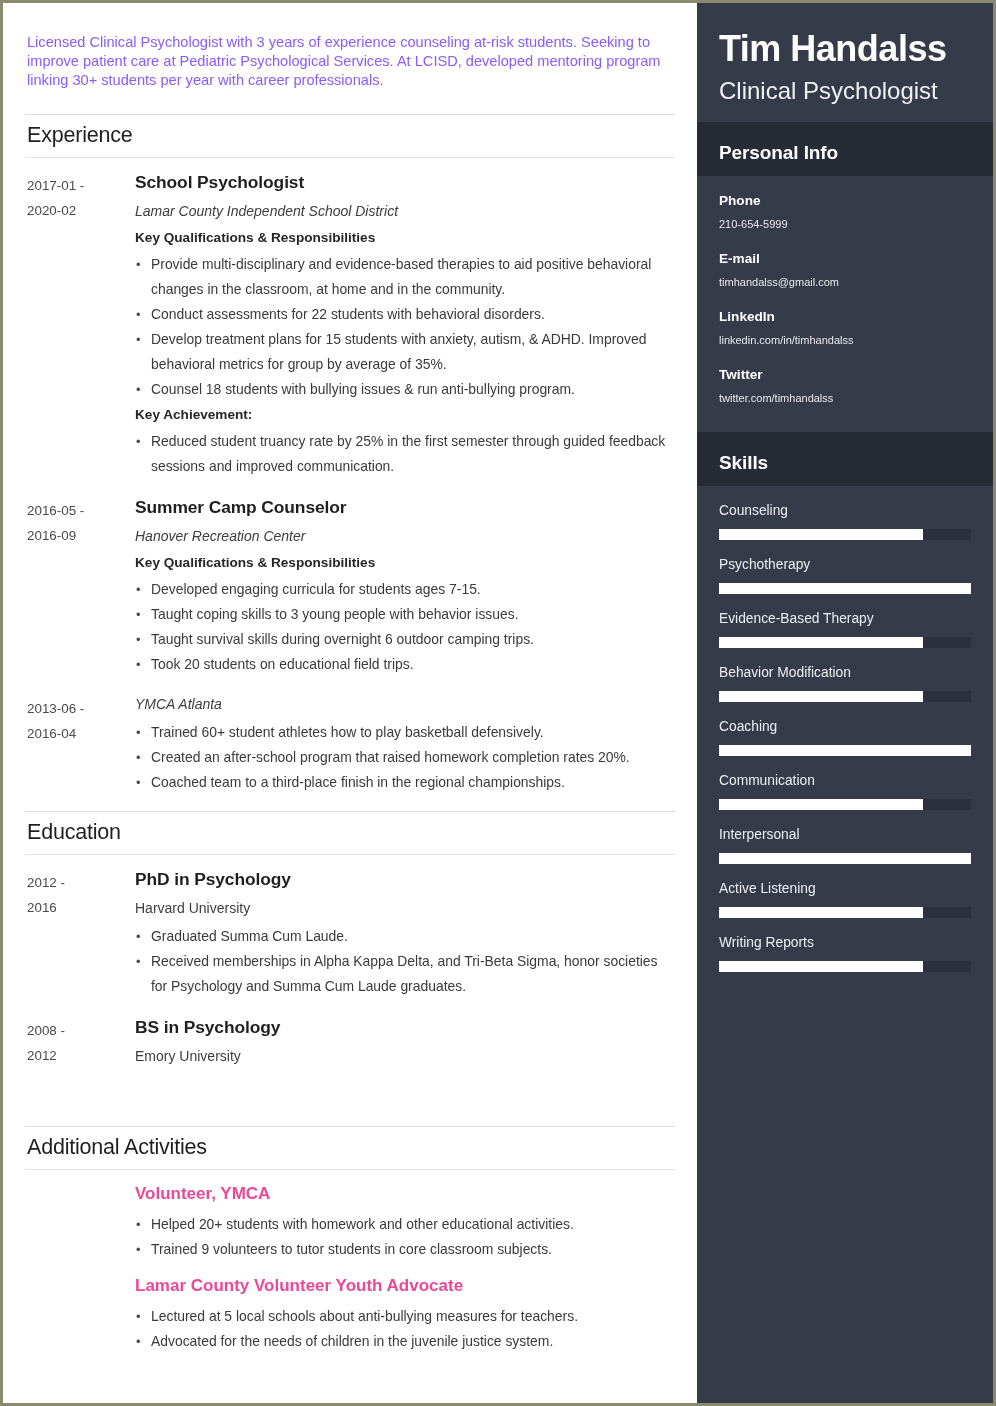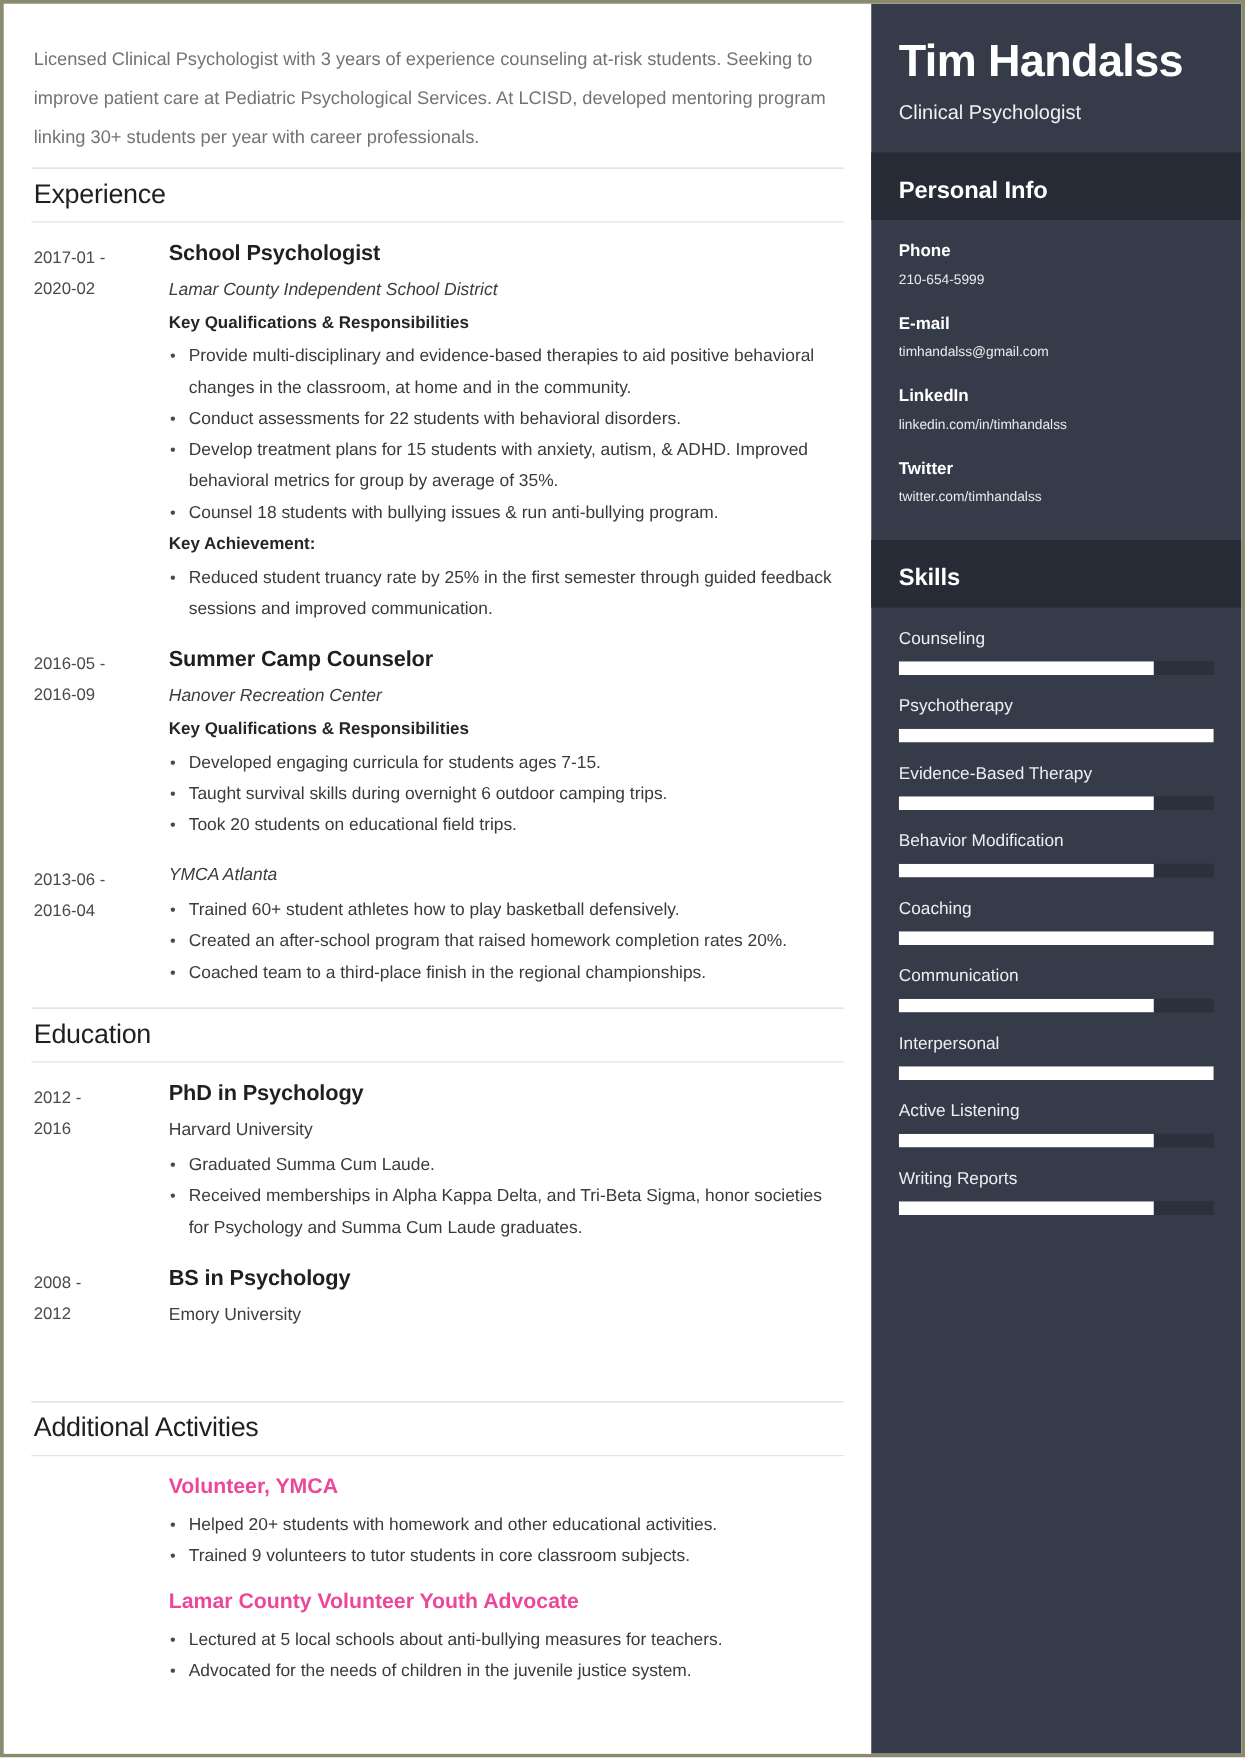--- a/index.html
+++ b/index.html
@@ -24,23 +24,23 @@
   
   .main {
     width: 694px;
     box-sizing: border-box;
     padding: 22px 22px 0 22px;
     background: #ffffff;
     color: #2b2b2b;
   }
   .summary {
     font-size: 14.6px;
-    line-height: 31px;
-    color: #737373;
-    margin: 8px 0 8px 2px;
+    line-height: 19px;
+    color: #8b5cf6;
+    margin: 8px 0 24px 2px;
     padding-right: 6px;
   }
   .section {
     margin: 0 0 4px 0;
   }
   .section-title {
     font-size: 21.5px;
     font-weight: normal;
     color: #1f1f1f;
     letter-spacing: -0.2px;
@@ -136,21 +136,21 @@
   }
   .sb-name {
     font-size: 36px;
     font-weight: bold;
     line-height: 47px;
     letter-spacing: -0.5px;
     color: #ffffff;
     margin: 0 0 6px 0;
   }
   .sb-role {
-    font-size: 16px;
+    font-size: 24px;
     font-weight: normal;
     color: #f0f1f3;
     line-height: 26px;
   }
   .sb-band {
     background: #262b36;
     padding: 20px 22px 12px 22px;
     font-size: 19px;
     font-weight: bold;
     color: #ffffff;
@@ -227,20 +227,21 @@
             <div class="entry-dates">
               <span>2016-05 -</span>
               <span>2016-09</span>
             </div>
             <div class="entry-body">
               <div class="entry-title">Summer Camp Counselor</div>
               <div class="entry-org">Hanover Recreation Center</div>
               <div class="sub-label">Key Qualifications &amp; Responsibilities</div>
               <ul class="bullets">
                 <li>Developed engaging curricula for students ages 7-15.</li>
+                <li>Taught coping skills to 3 young people with behavior issues.</li>
                 <li>Taught survival skills during overnight 6 outdoor camping trips.</li>
                 <li>Took 20 students on educational field trips.</li>
               </ul>
             </div>
           </div>
           <div class="entry">
             <div class="entry-dates">
               <span>2013-06 -</span>
               <span>2016-04</span>
             </div>

